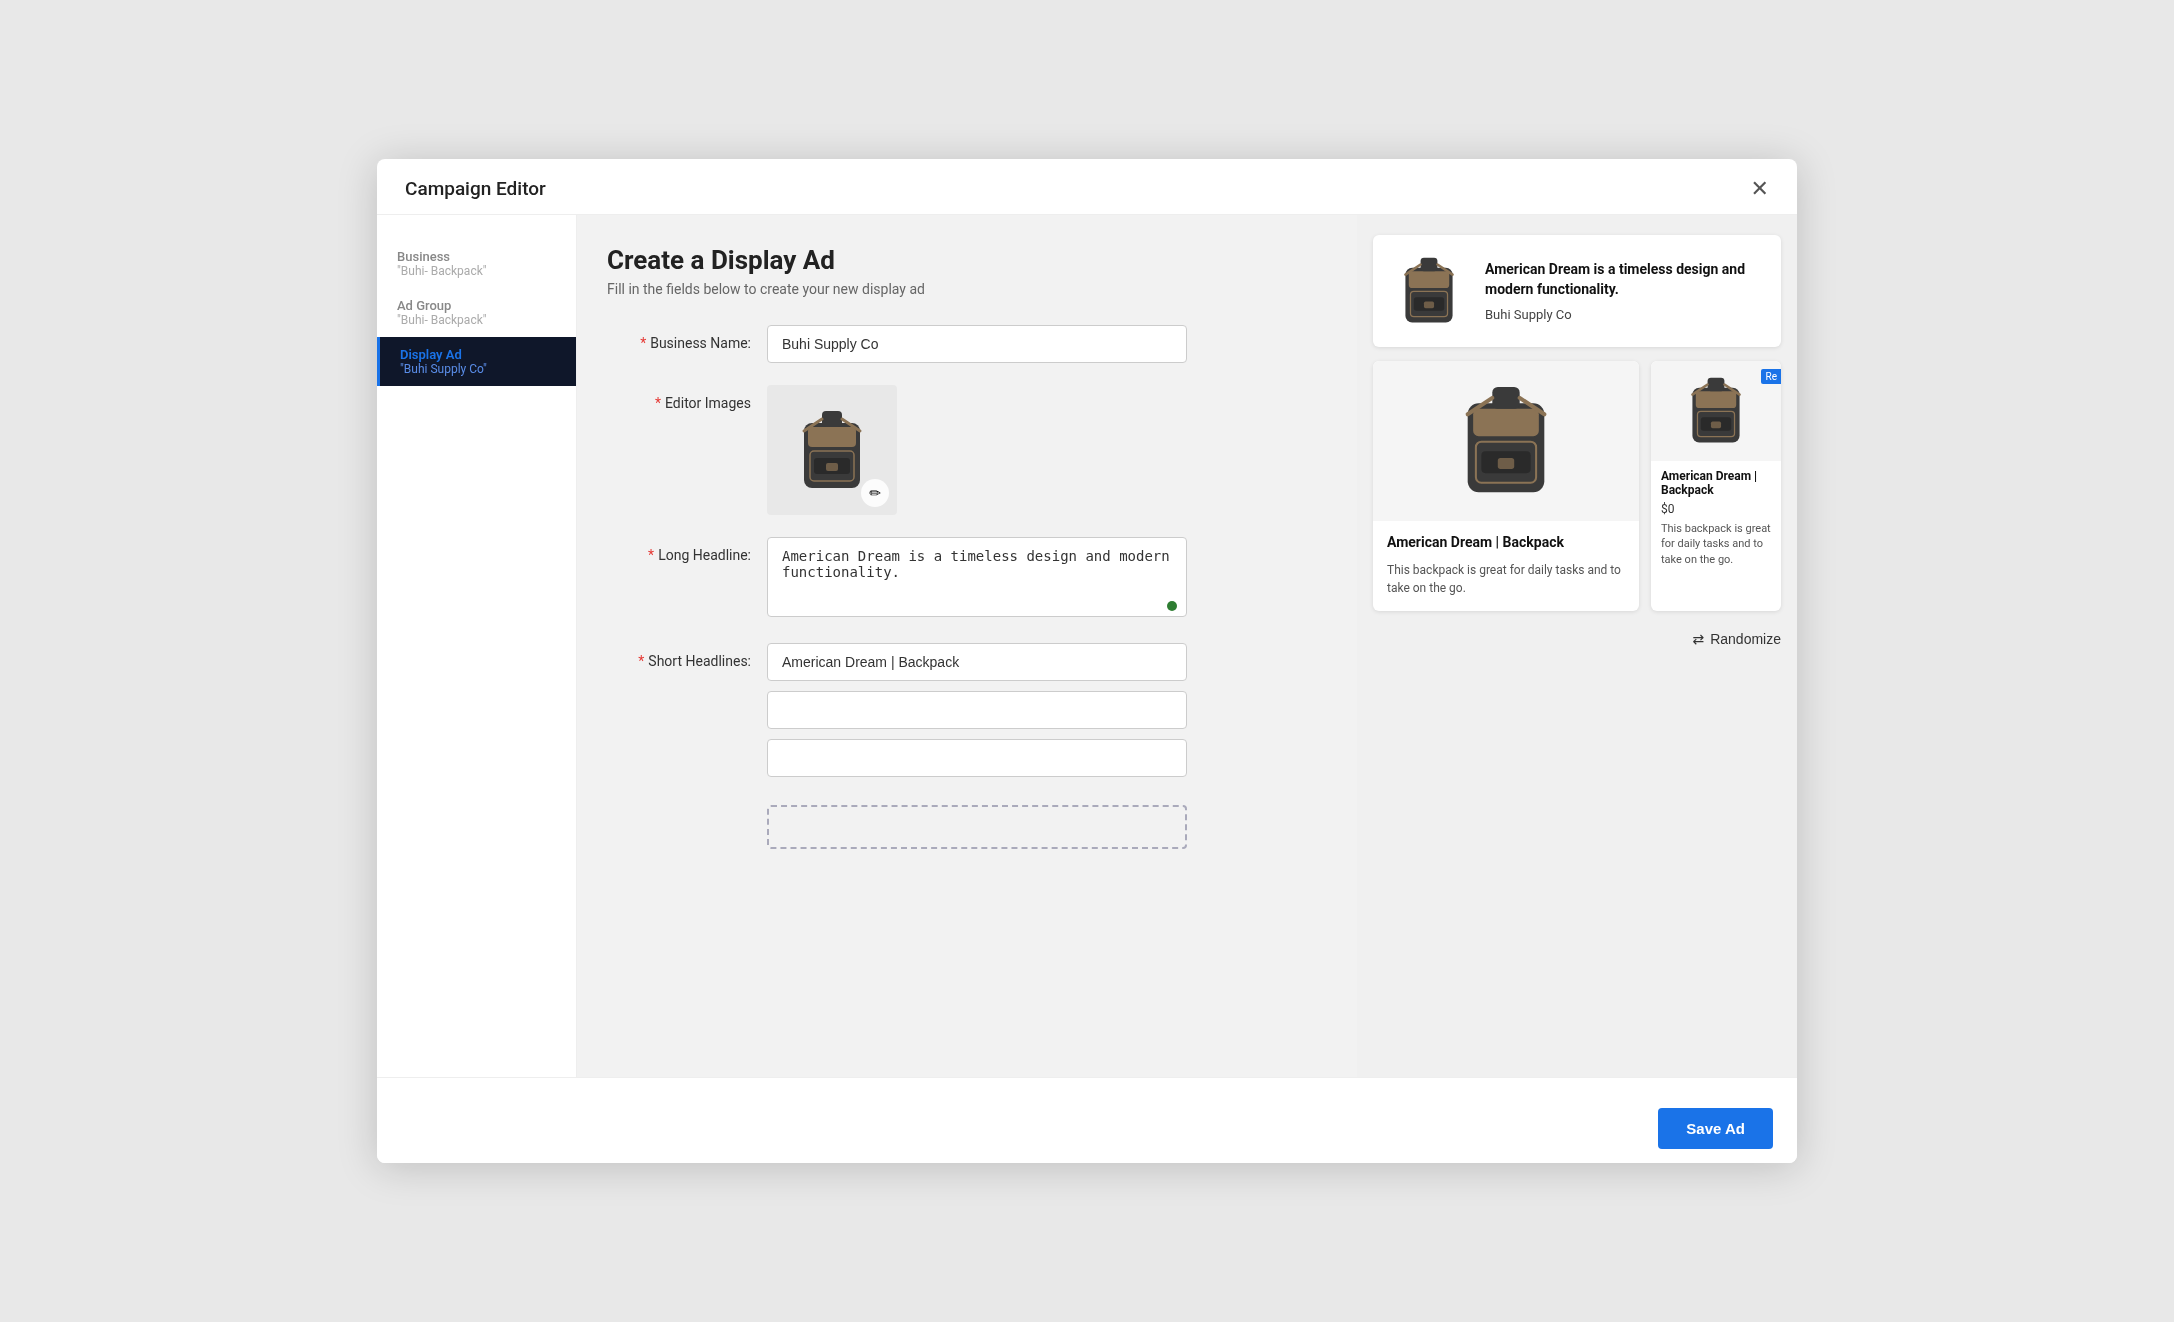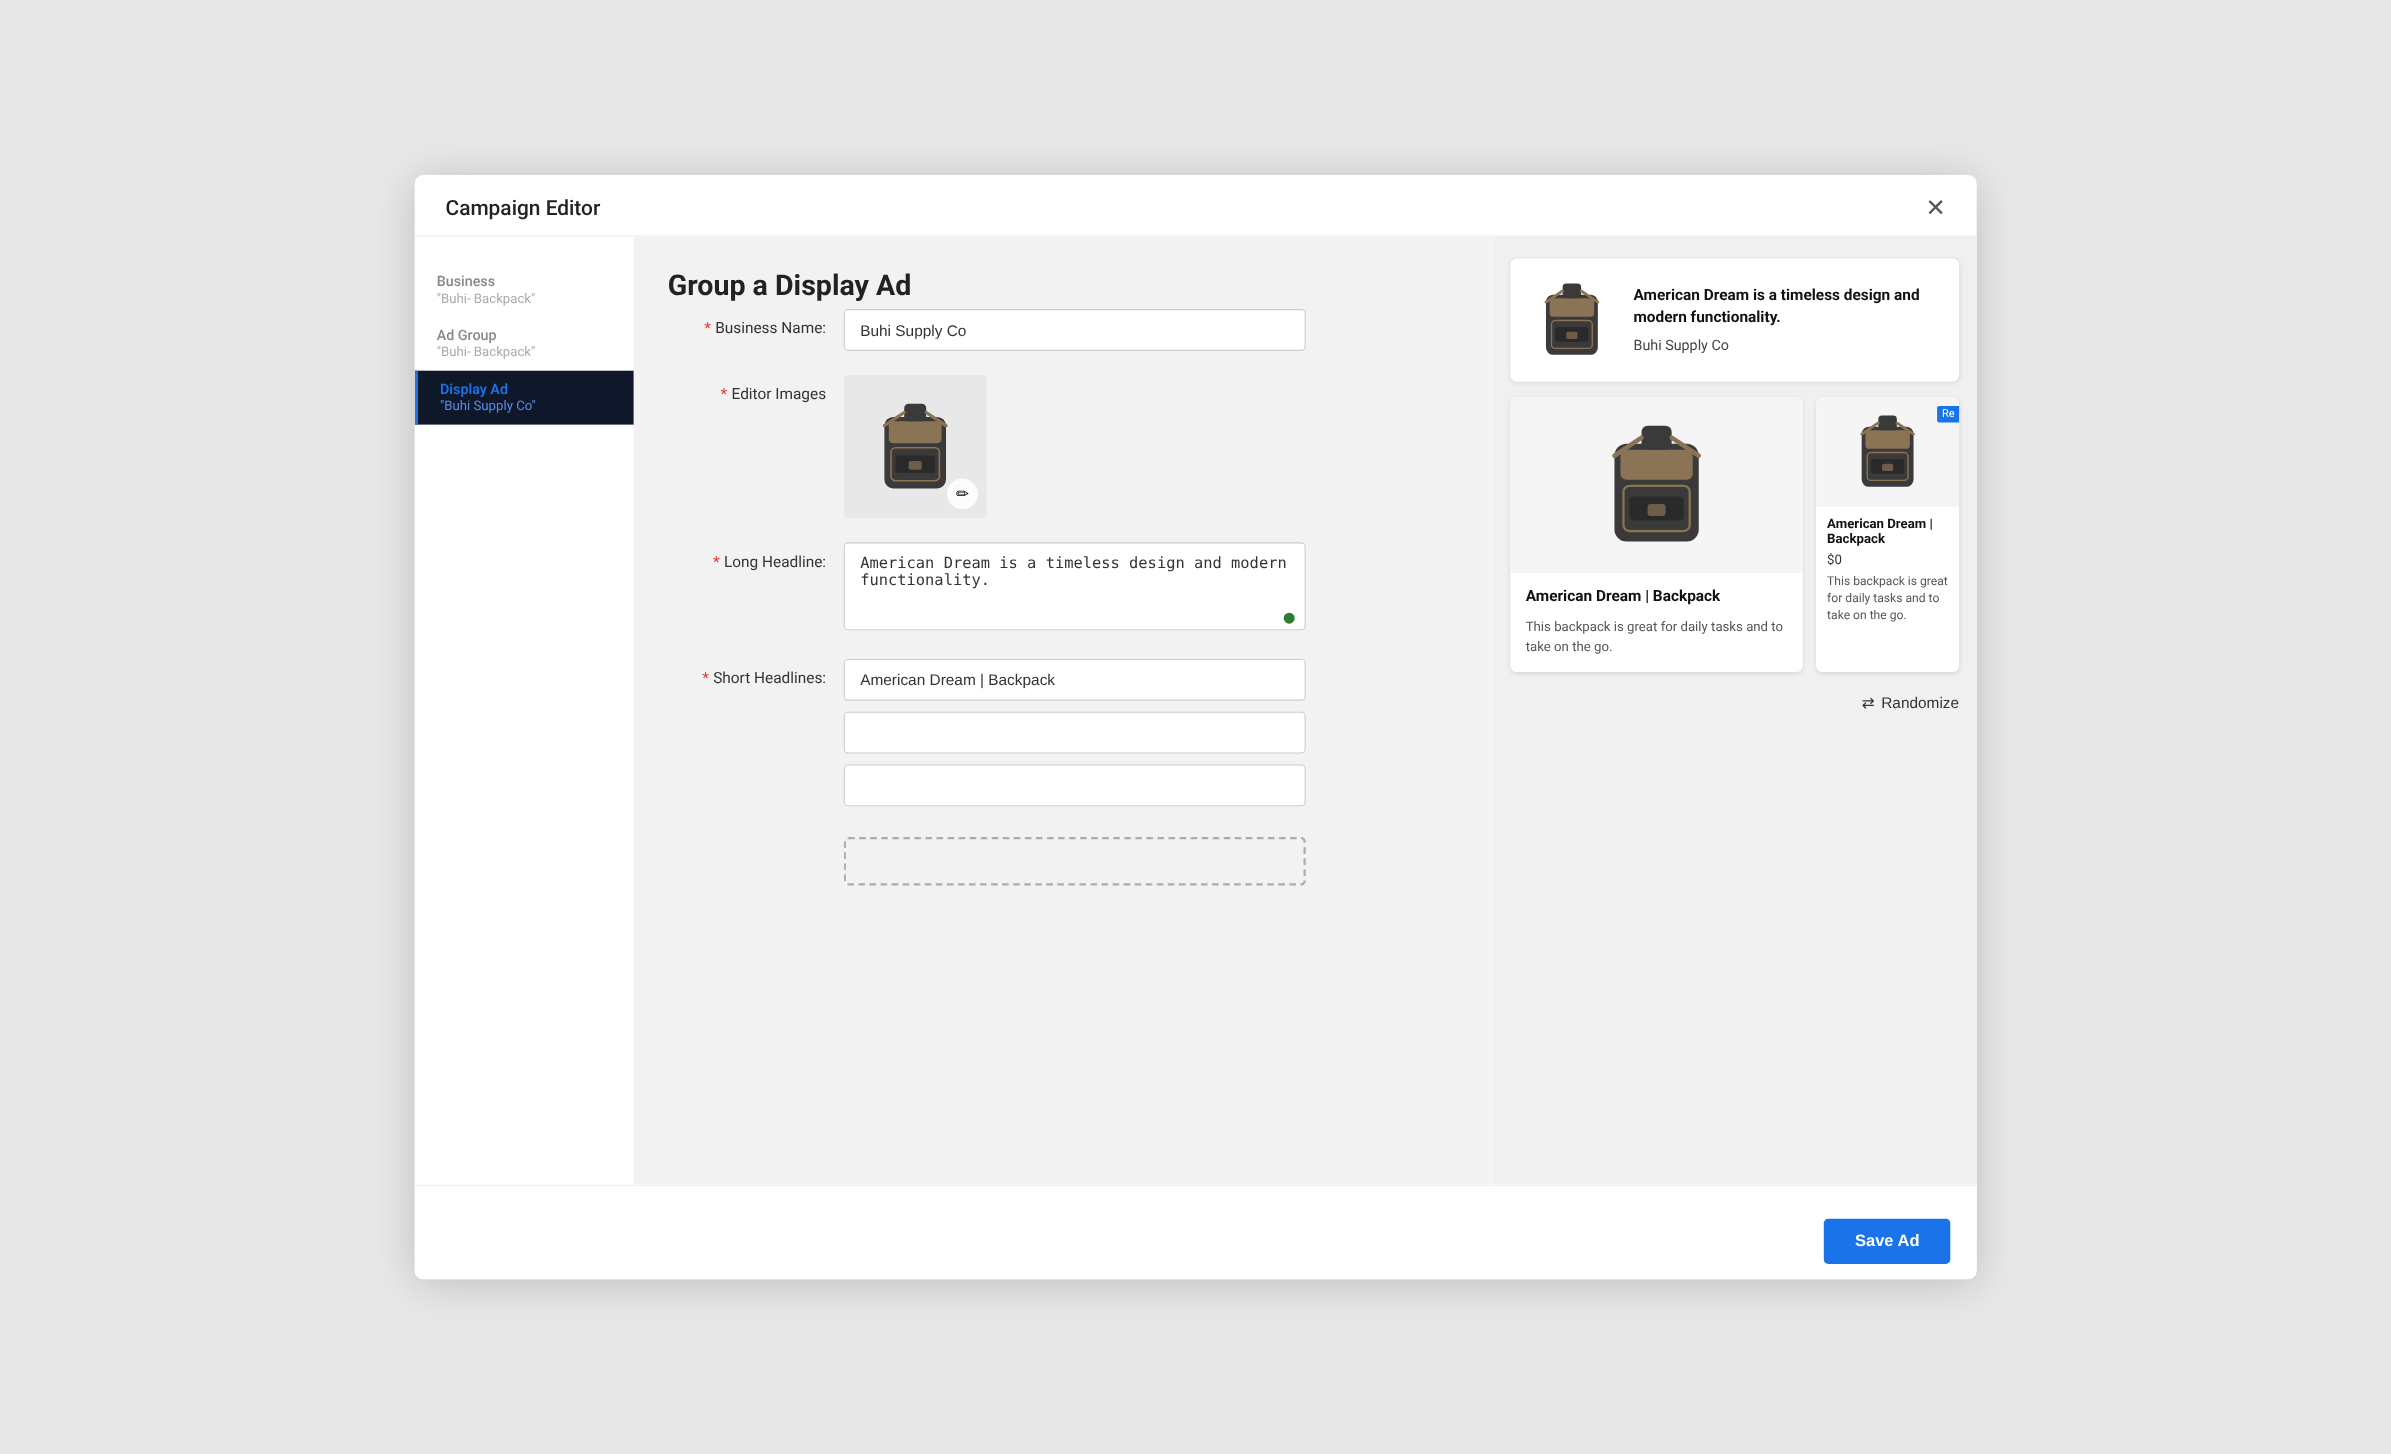--- a/index.html
+++ b/index.html
@@ -405,21 +405,22 @@
       </div>
       <div class="sidebar-item active">
         <div class="item-label">Display Ad</div>
         <div class="item-sub">"Buhi Supply Co"</div>
       </div>
     </div>
 
     <div class="main-content">
 
       <div class="form-section">
-        <div class="page-title">Group a Display Ad</div>
+        <div class="page-title">Create a Display Ad</div>
+        <div class="page-subtitle">Fill in the fields below to create your new display ad</div>
 
         <div class="form-group">
           <label class="form-label">
             <span class="required-star">*</span><span>Business Name:</span>
           </label>
           <input type="text" class="form-input" value="Buhi Supply Co" style="">
         </div>
 
 
         <div class="form-group">

